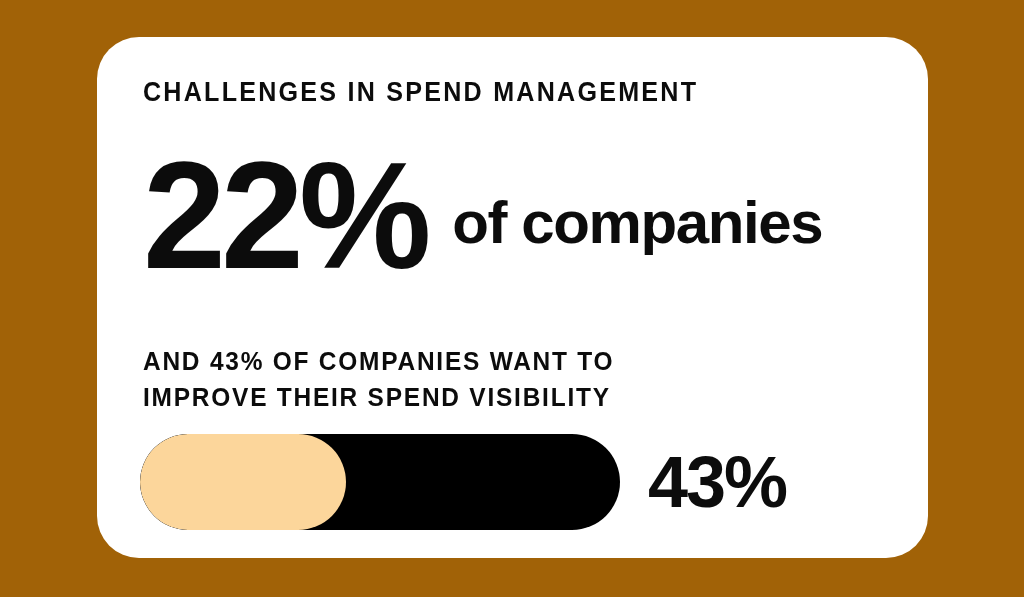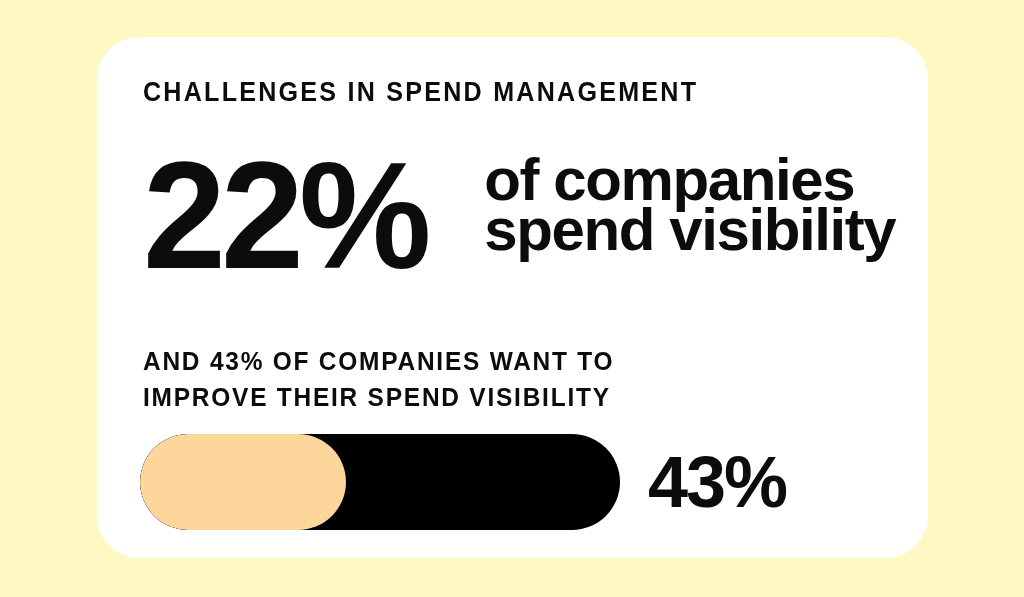--- a/index.html
+++ b/index.html
@@ -42,22 +42,21 @@
     transform: scaleX(0.93);
     transform-origin: left center;
     white-space: nowrap;
   }
   .stat-row {
     position: absolute;
     left: 46px;
     top: 96px;
     width: 740px;
     display: flex;
-    align-items: flex-start;
-    gap: 32px;
+    align-items: center;
   }
   .big-stat {
     font-family: "Liberation Sans", sans-serif;
     font-weight: 700;
     font-size: 152px;
     line-height: 152px;
     letter-spacing: -5px;
     color: #0C0C0C;
     margin-top: 6px;
     transform: scaleX(0.98);
@@ -123,30 +122,29 @@
     font-size: 72px;
     line-height: 72px;
     letter-spacing: -2px;
     color: #0C0C0C;
     white-space: nowrap;
   }
 </style>
 </head>
 <body>
 
-<div class="canvas" style="background: #fef9c3;">
+<div class="canvas" style="background: #a16207;">
   <div class="card" style="background: rgb(255, 255, 255);">
 
     <div class="eyebrow">CHALLENGES IN SPEND MANAGEMENT</div>
 
     <div class="stat-row">
       <div class="big-stat">22%</div>
       <div class="stat-text">
         <div>of companies</div>
-        <div>spend visibility</div>
       </div>
     </div>
 
     <div class="subhead">
       <div>AND 43% OF COMPANIES WANT TO</div>
       <div>IMPROVE THEIR SPEND VISIBILITY</div>
     </div>
 
     <div class="bar-row">
       <div class="bar-track" style="background: rgb(0, 0, 0);">

